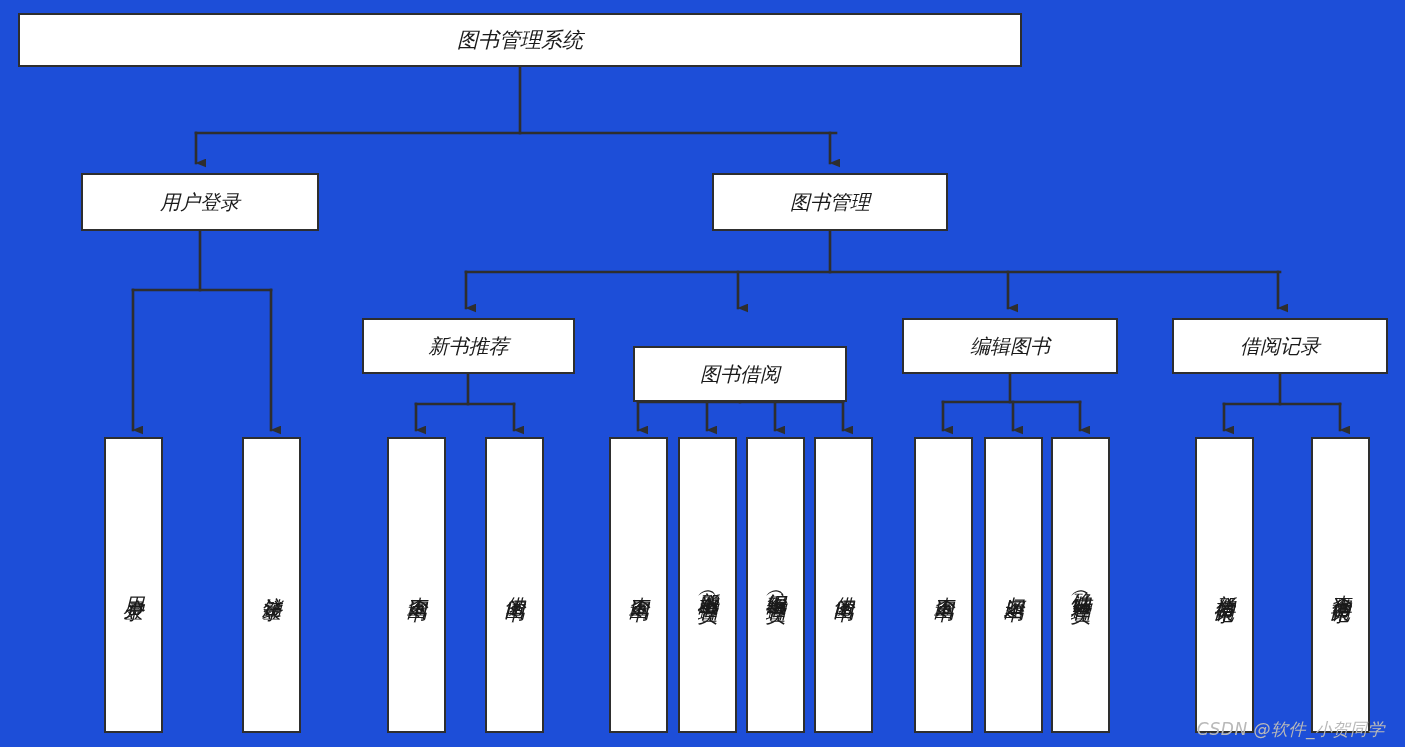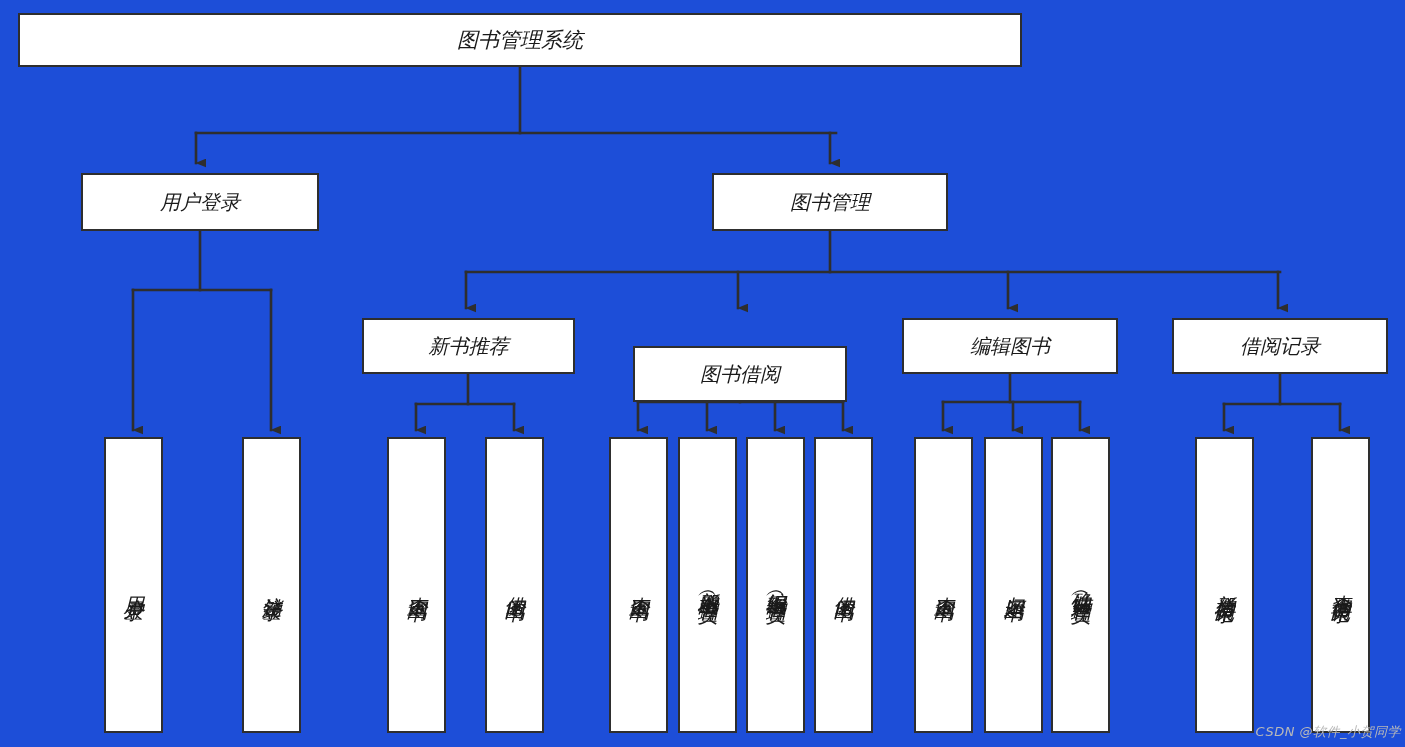--- a/index.html
+++ b/index.html
@@ -61,23 +61,23 @@
     height: 100%;
     display: flex;
     align-items: center;
     justify-content: center;
   }
   .htext {
     white-space: nowrap;
   }
   #watermark {
     position: absolute;
-    right: 4px;
+    right: 20px;
     bottom: 6px;
-    font-size: 13px;
+    font-size: 17px;
     color: #b9b9b9;
     letter-spacing: 0.5px;
     white-space: nowrap;
     z-index: 5;
   }
 </style>
 </head>
 <body>
 
 <div id="canvas">

